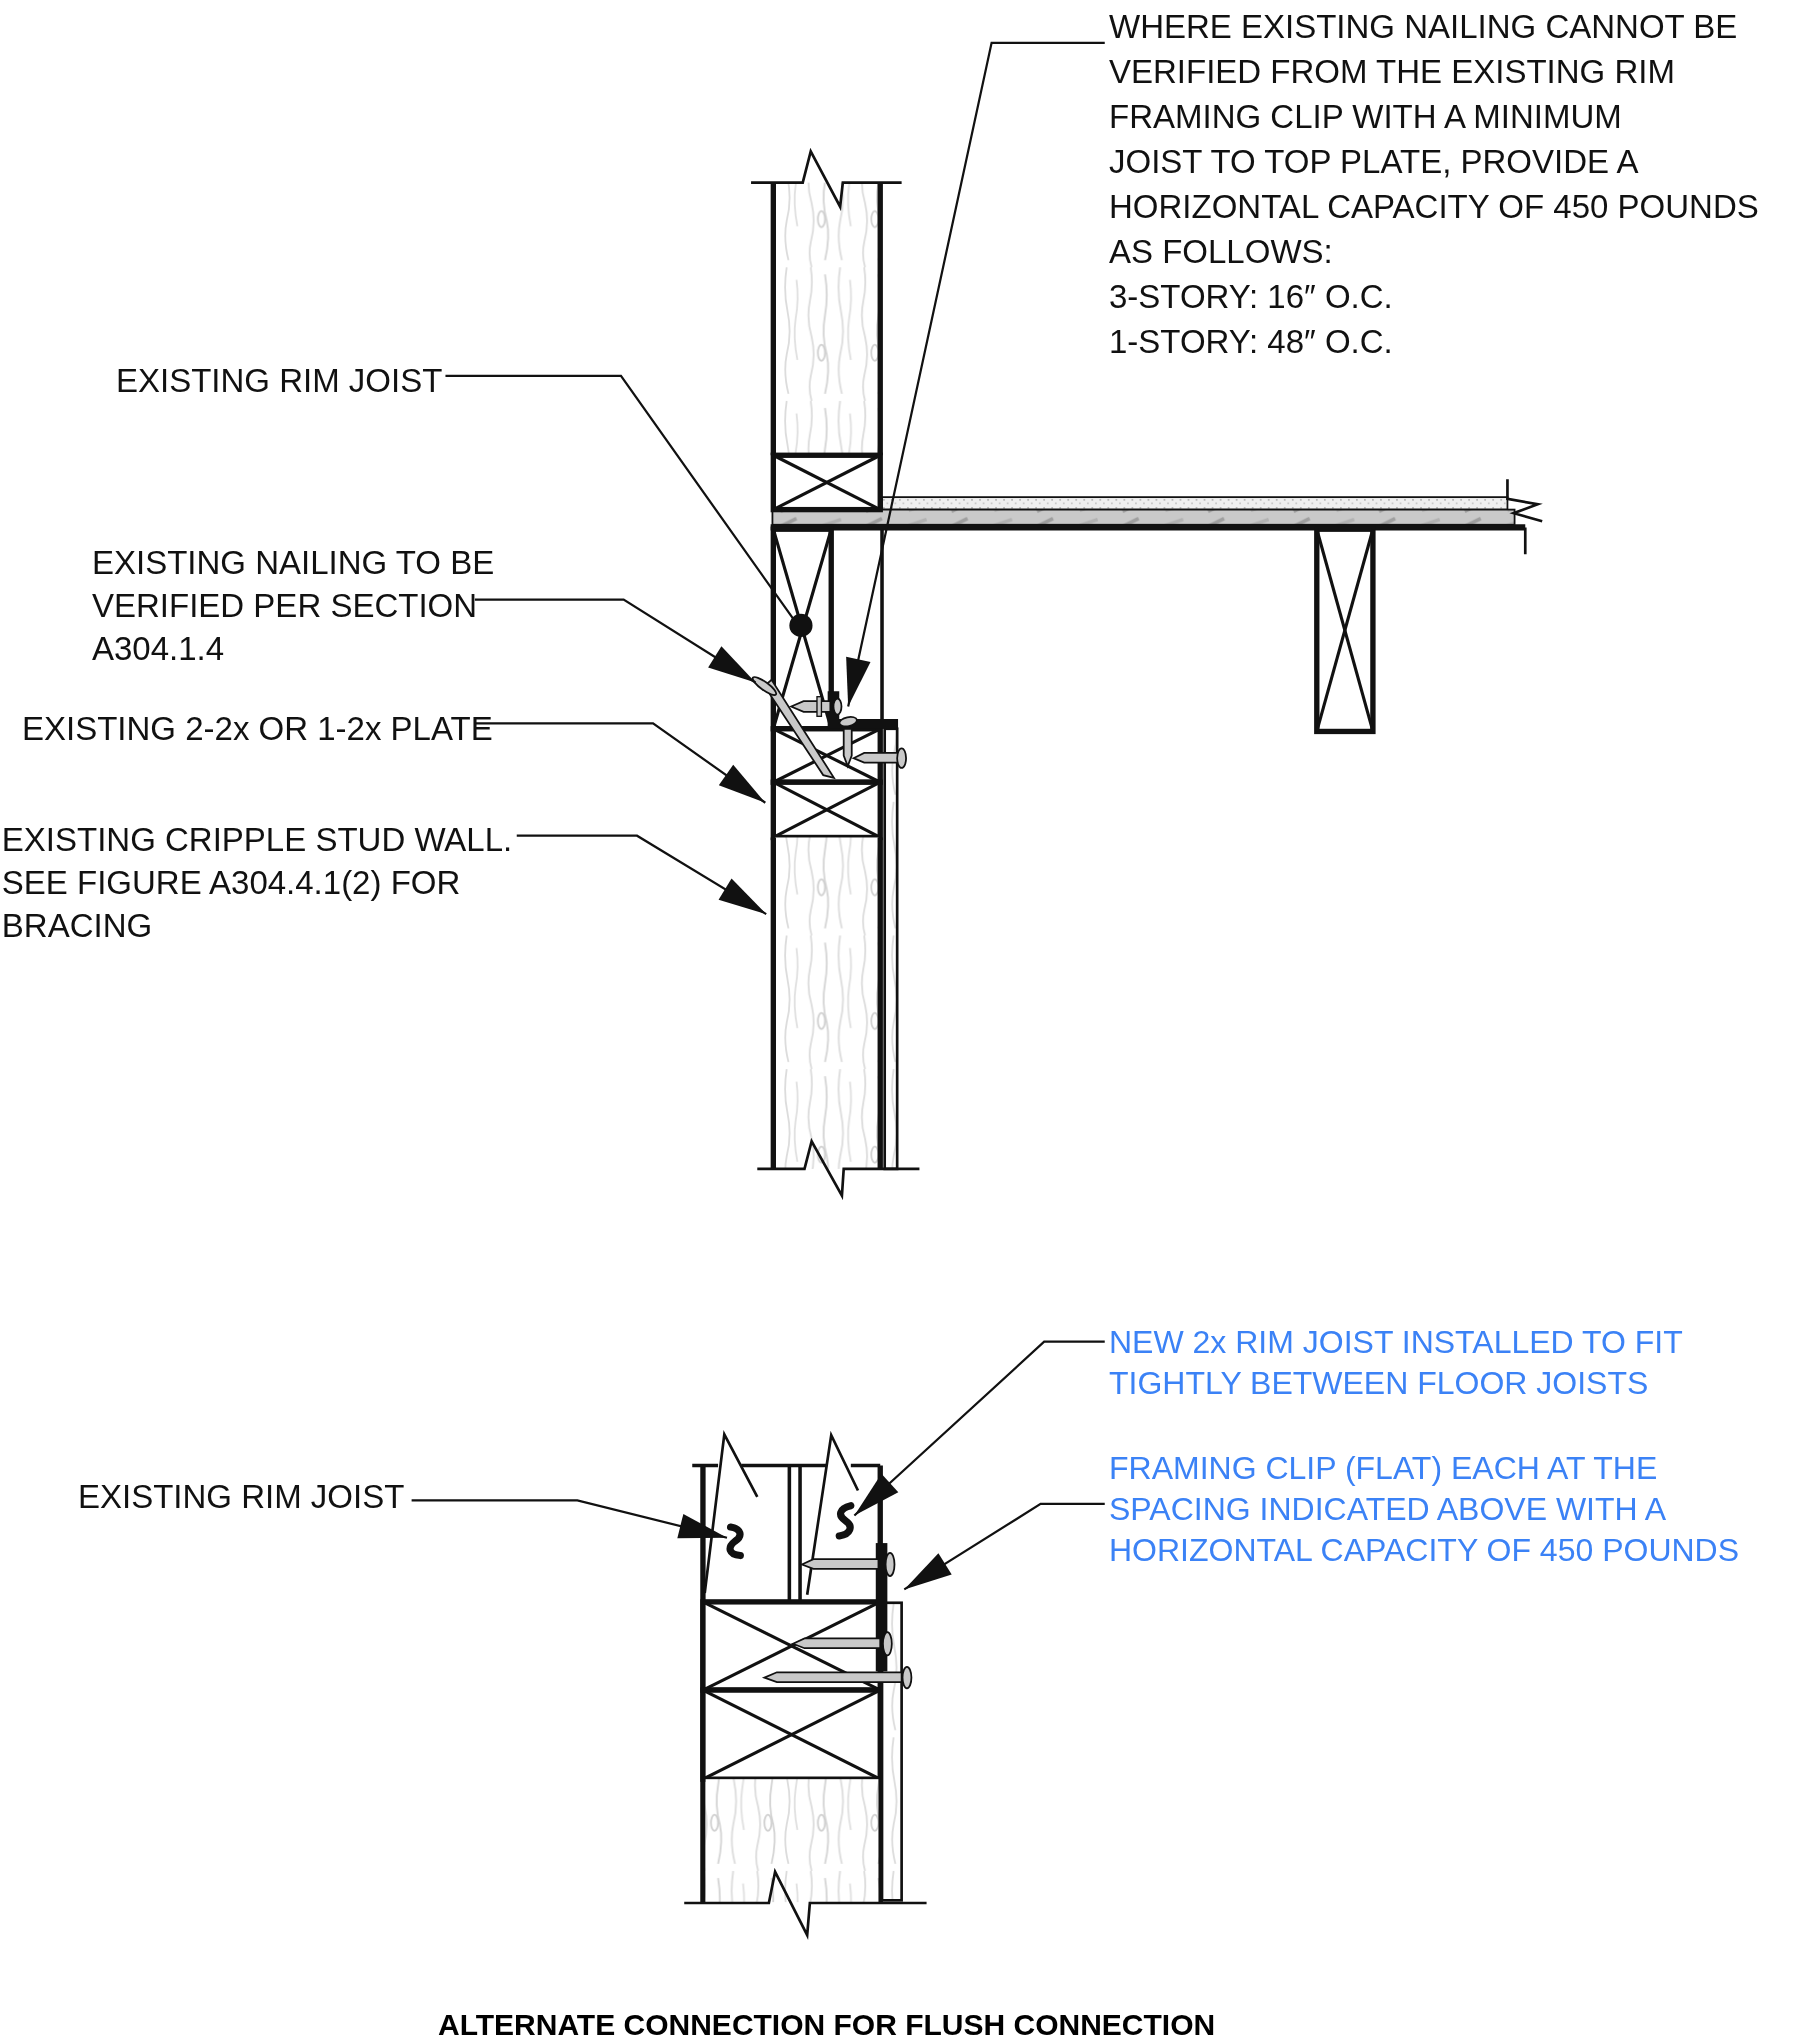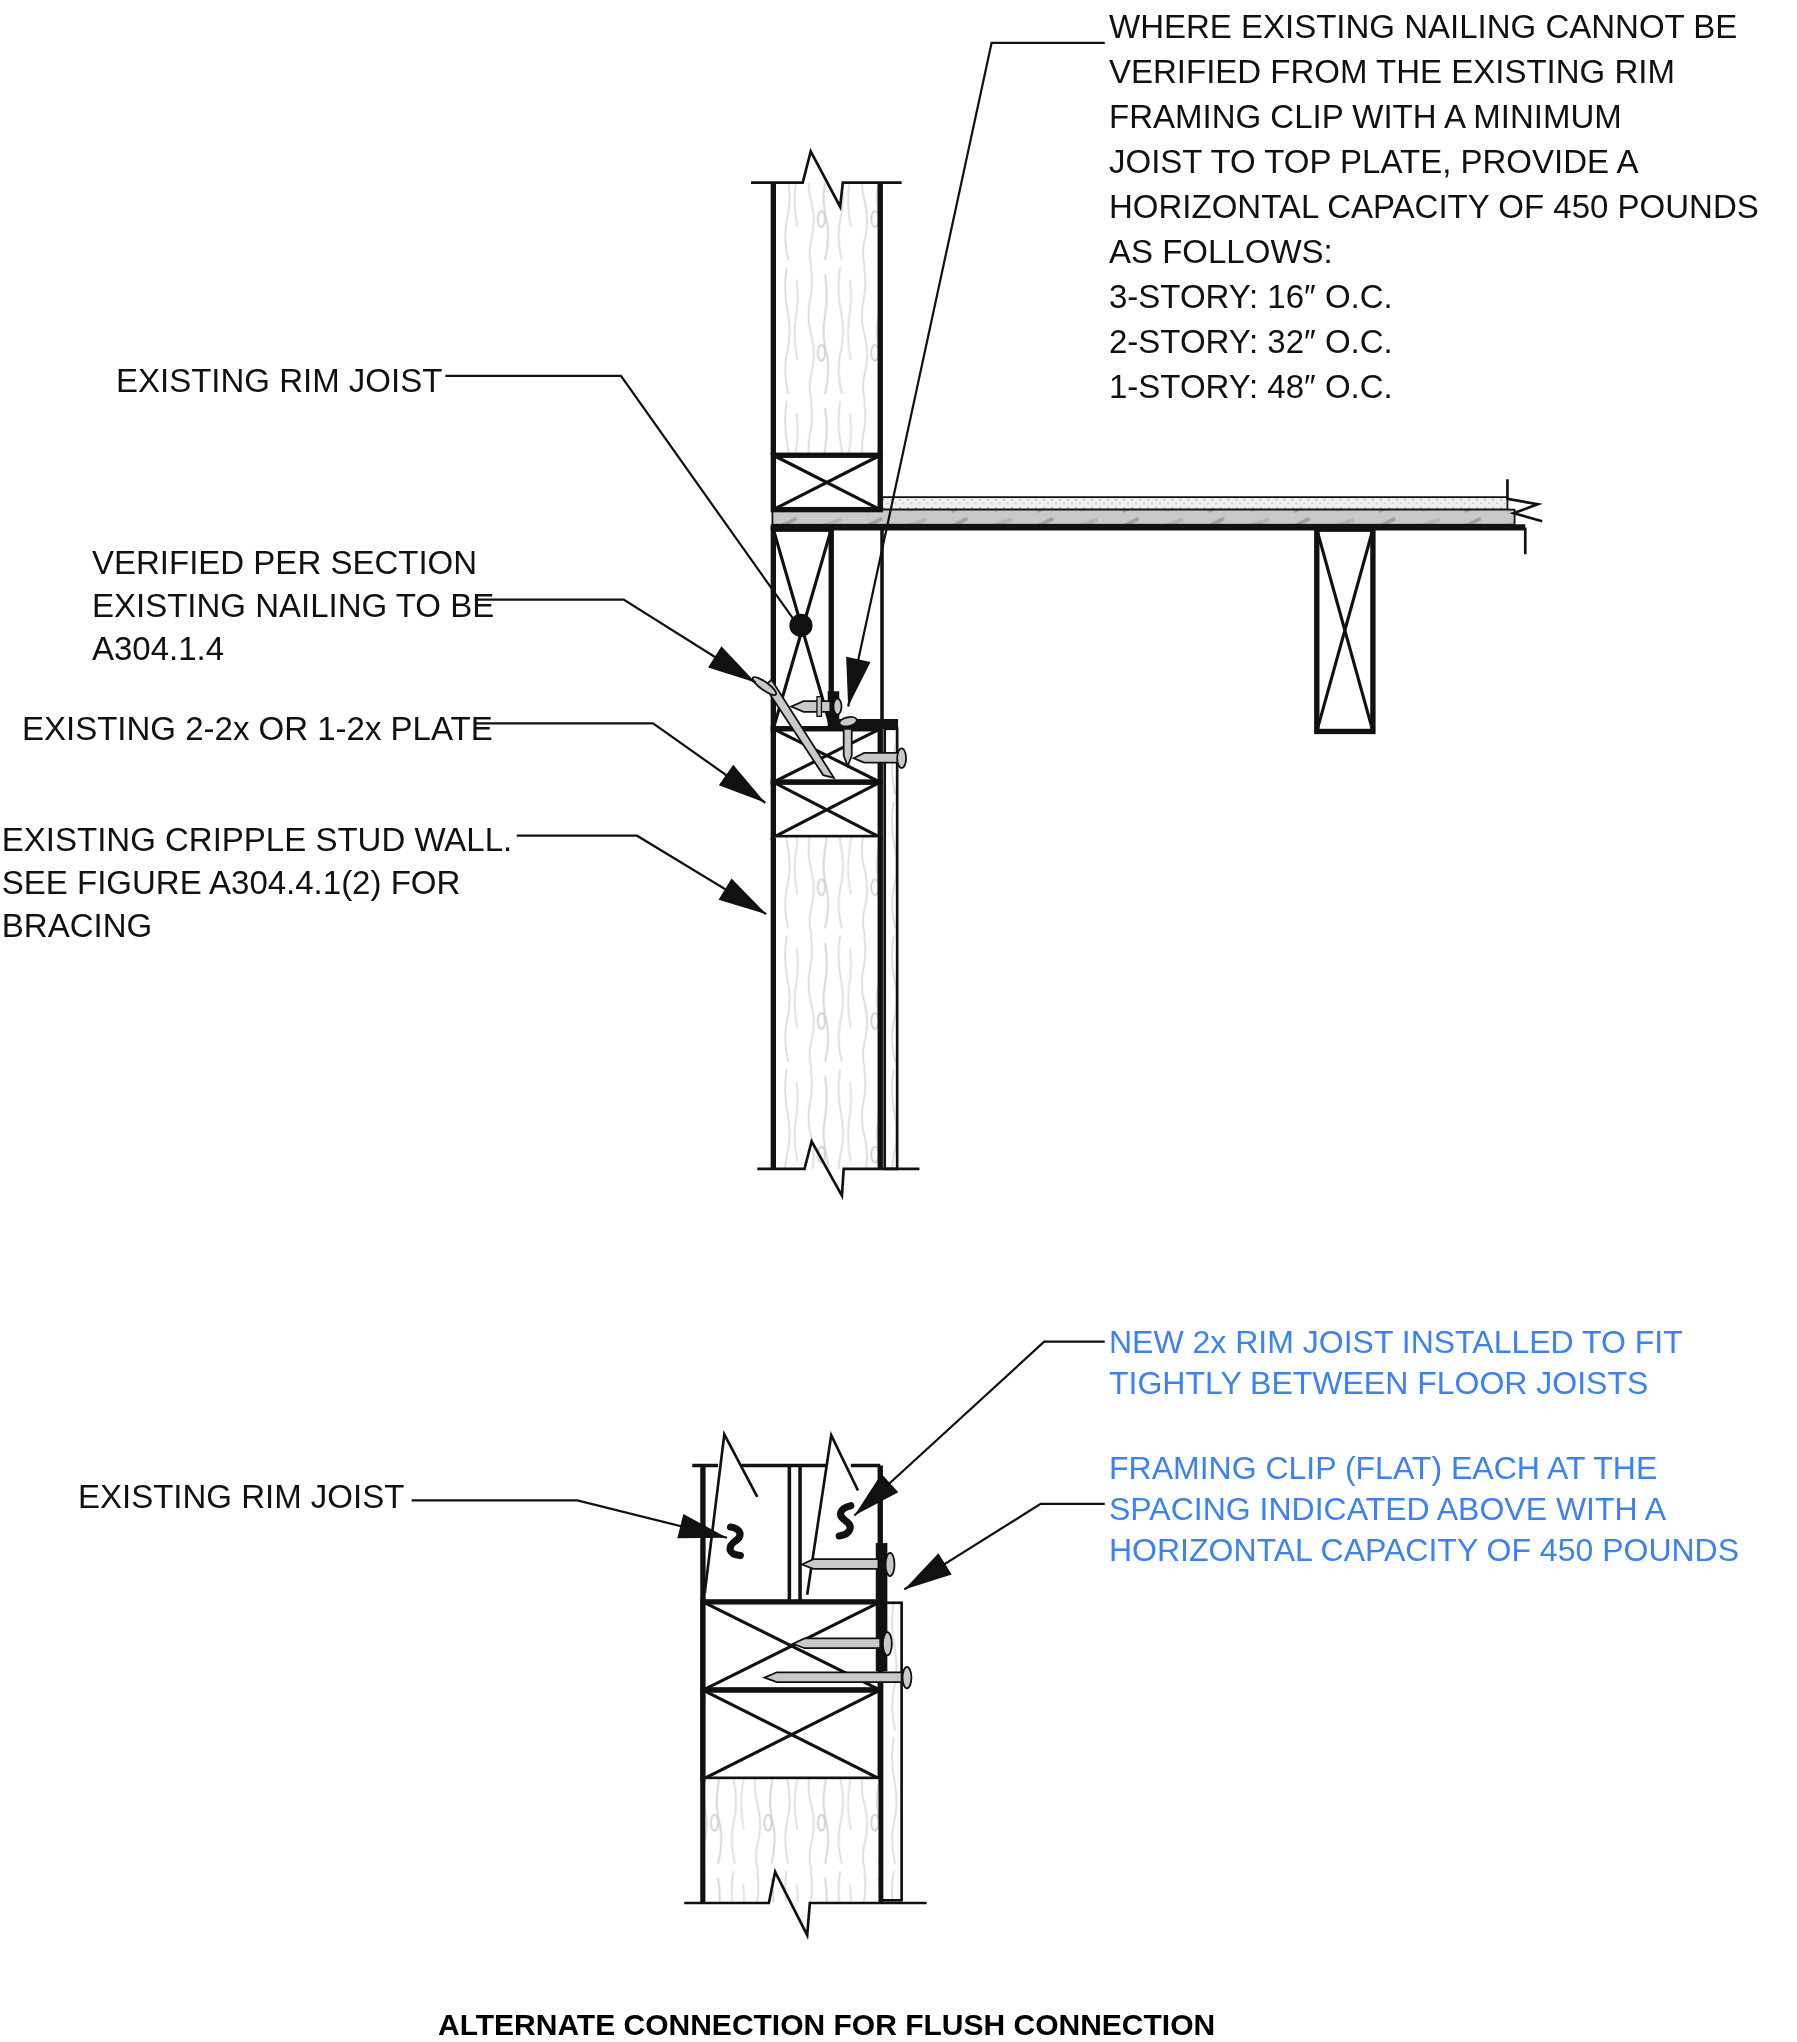--- a/index.html
+++ b/index.html
@@ -170,29 +170,28 @@
   </svg>
 
   <div class="note" style="left:1109px;top:3.6px;">
     <div>WHERE EXISTING NAILING CANNOT BE</div>
     <div>VERIFIED FROM THE EXISTING RIM</div>
     <div>FRAMING CLIP WITH A MINIMUM</div>
     <div>JOIST TO TOP PLATE, PROVIDE A</div>
     <div>HORIZONTAL CAPACITY OF 450 POUNDS</div>
     <div>AS FOLLOWS:</div>
     <div>3-STORY: 16″ O.C.</div>
-    <div>2-STORY: 32″ O.C.</div>
     <div>1-STORY: 48″ O.C.</div>
   </div>
 
   <div class="lbl" style="left:116px;top:359px;">EXISTING RIM JOIST</div>
 
   <div class="lbl" style="left:92px;top:541px;">
+    <div>EXISTING NAILING TO BE</div>
     <div>VERIFIED PER SECTION</div>
-    <div>EXISTING NAILING TO BE</div>
     <div>A304.1.4</div>
   </div>
 
   <div class="lbl" style="left:22px;top:707px;">EXISTING 2-2x OR 1-2x PLATE</div>
 
   <div class="lbl" style="left:1.8px;top:818px;">
     <div>EXISTING CRIPPLE STUD WALL.</div>
     <div>SEE FIGURE A304.4.1(2) FOR</div>
     <div>BRACING</div>
   </div>

